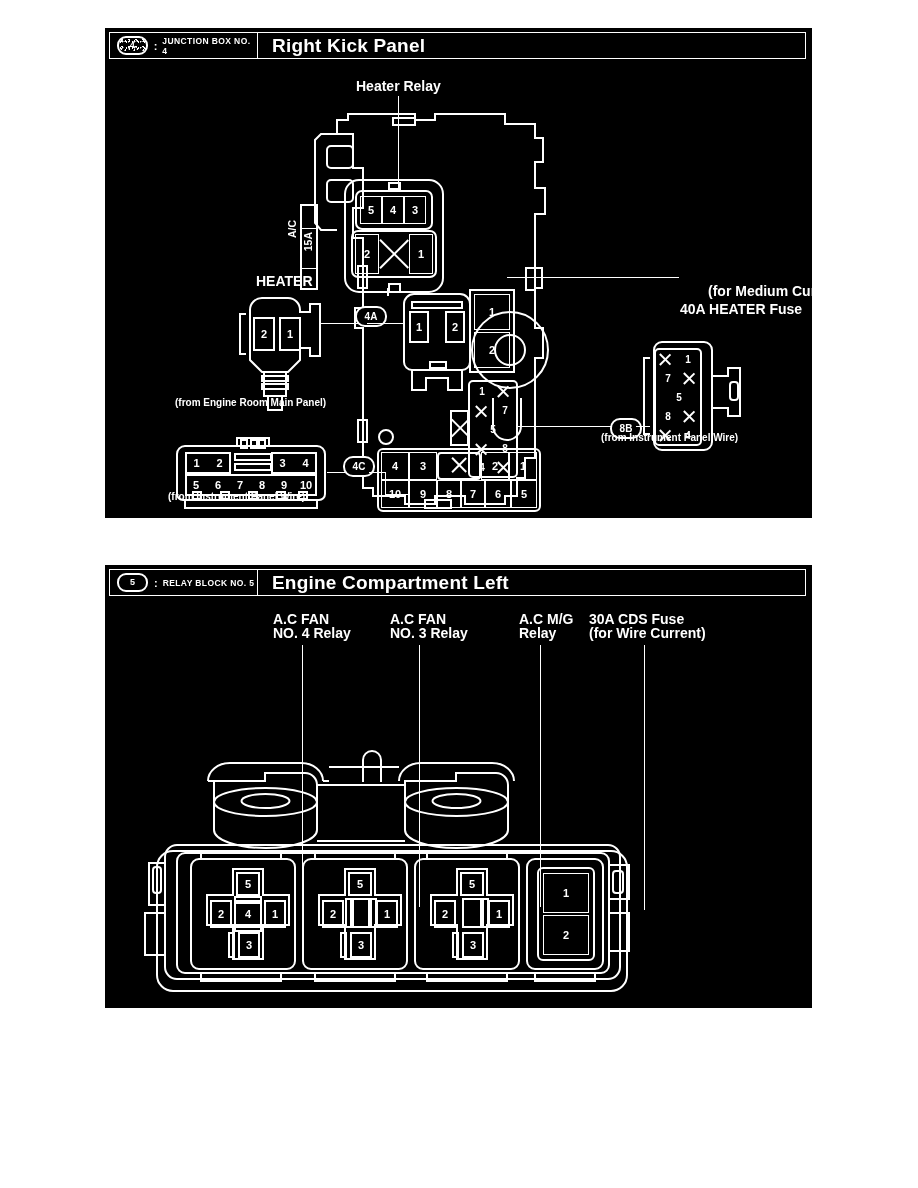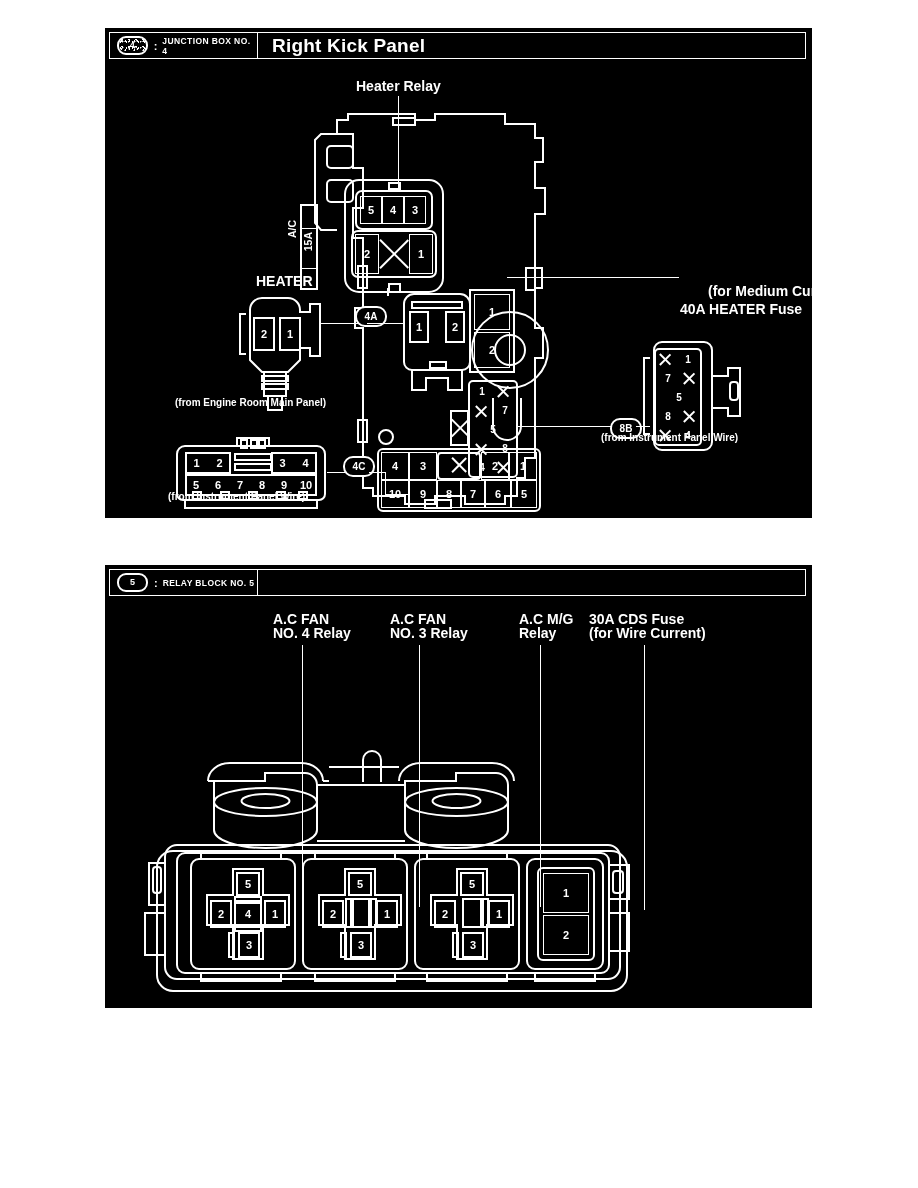--- a/index.html
+++ b/index.html
@@ -268,20 +268,21 @@
 <div class="panel" id="panel-relay">
 
   <div class="hdr">
     <div class="hdr-badge">
       <div class="badge-oval">
         <span>5</span>
       </div>
       <span class="hdr-colon">:</span>
       <span class="hdr-sub">RELAY BLOCK NO. 5</span>
     </div>
+    <div class="hdr-title">Engine Compartment Left</div>
   </div>
 
   <div class="lbl" style="left:168px;top:48px;">A.C FAN</div>
   <div class="lbl" style="left:168px;top:62px;">NO. 4 Relay</div>
   <div class="lead vline" style="left:197px;top:80px;height:262px;"></div>
 
   <div class="lbl" style="left:285px;top:48px;">A.C FAN</div>
   <div class="lbl" style="left:285px;top:62px;">NO. 3 Relay</div>
   <div class="lead vline" style="left:314px;top:80px;height:262px;"></div>
 

